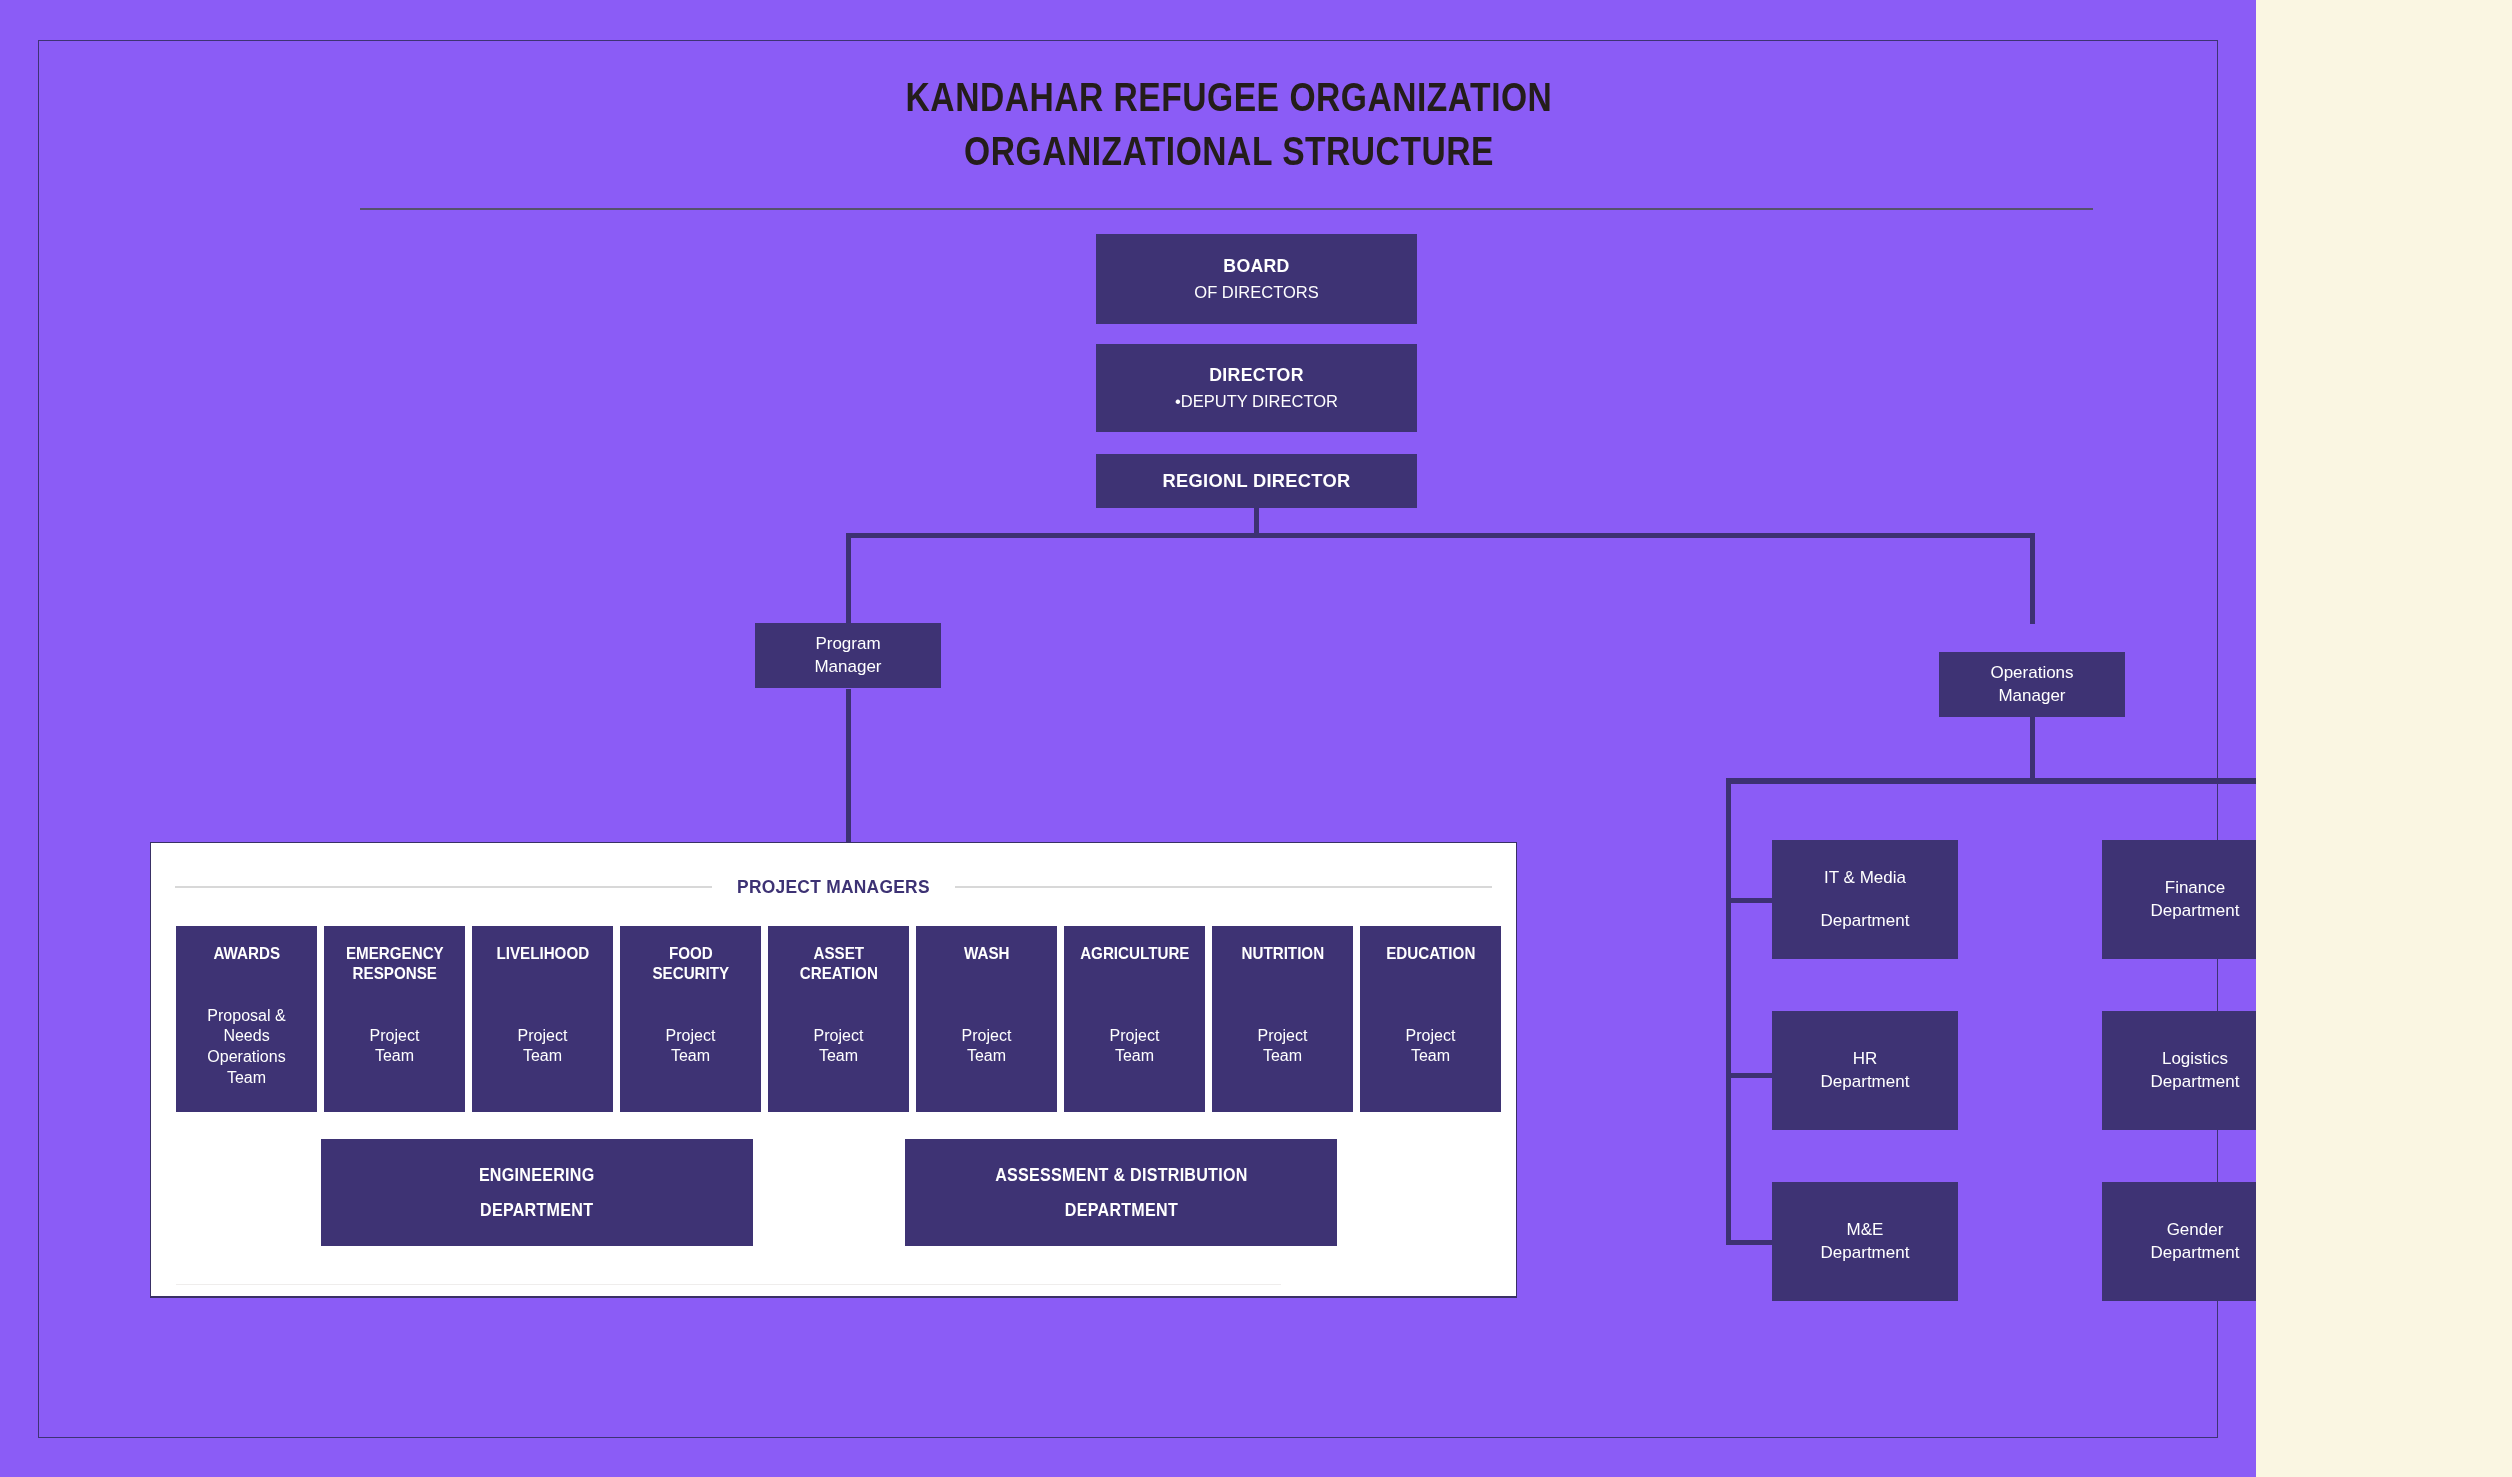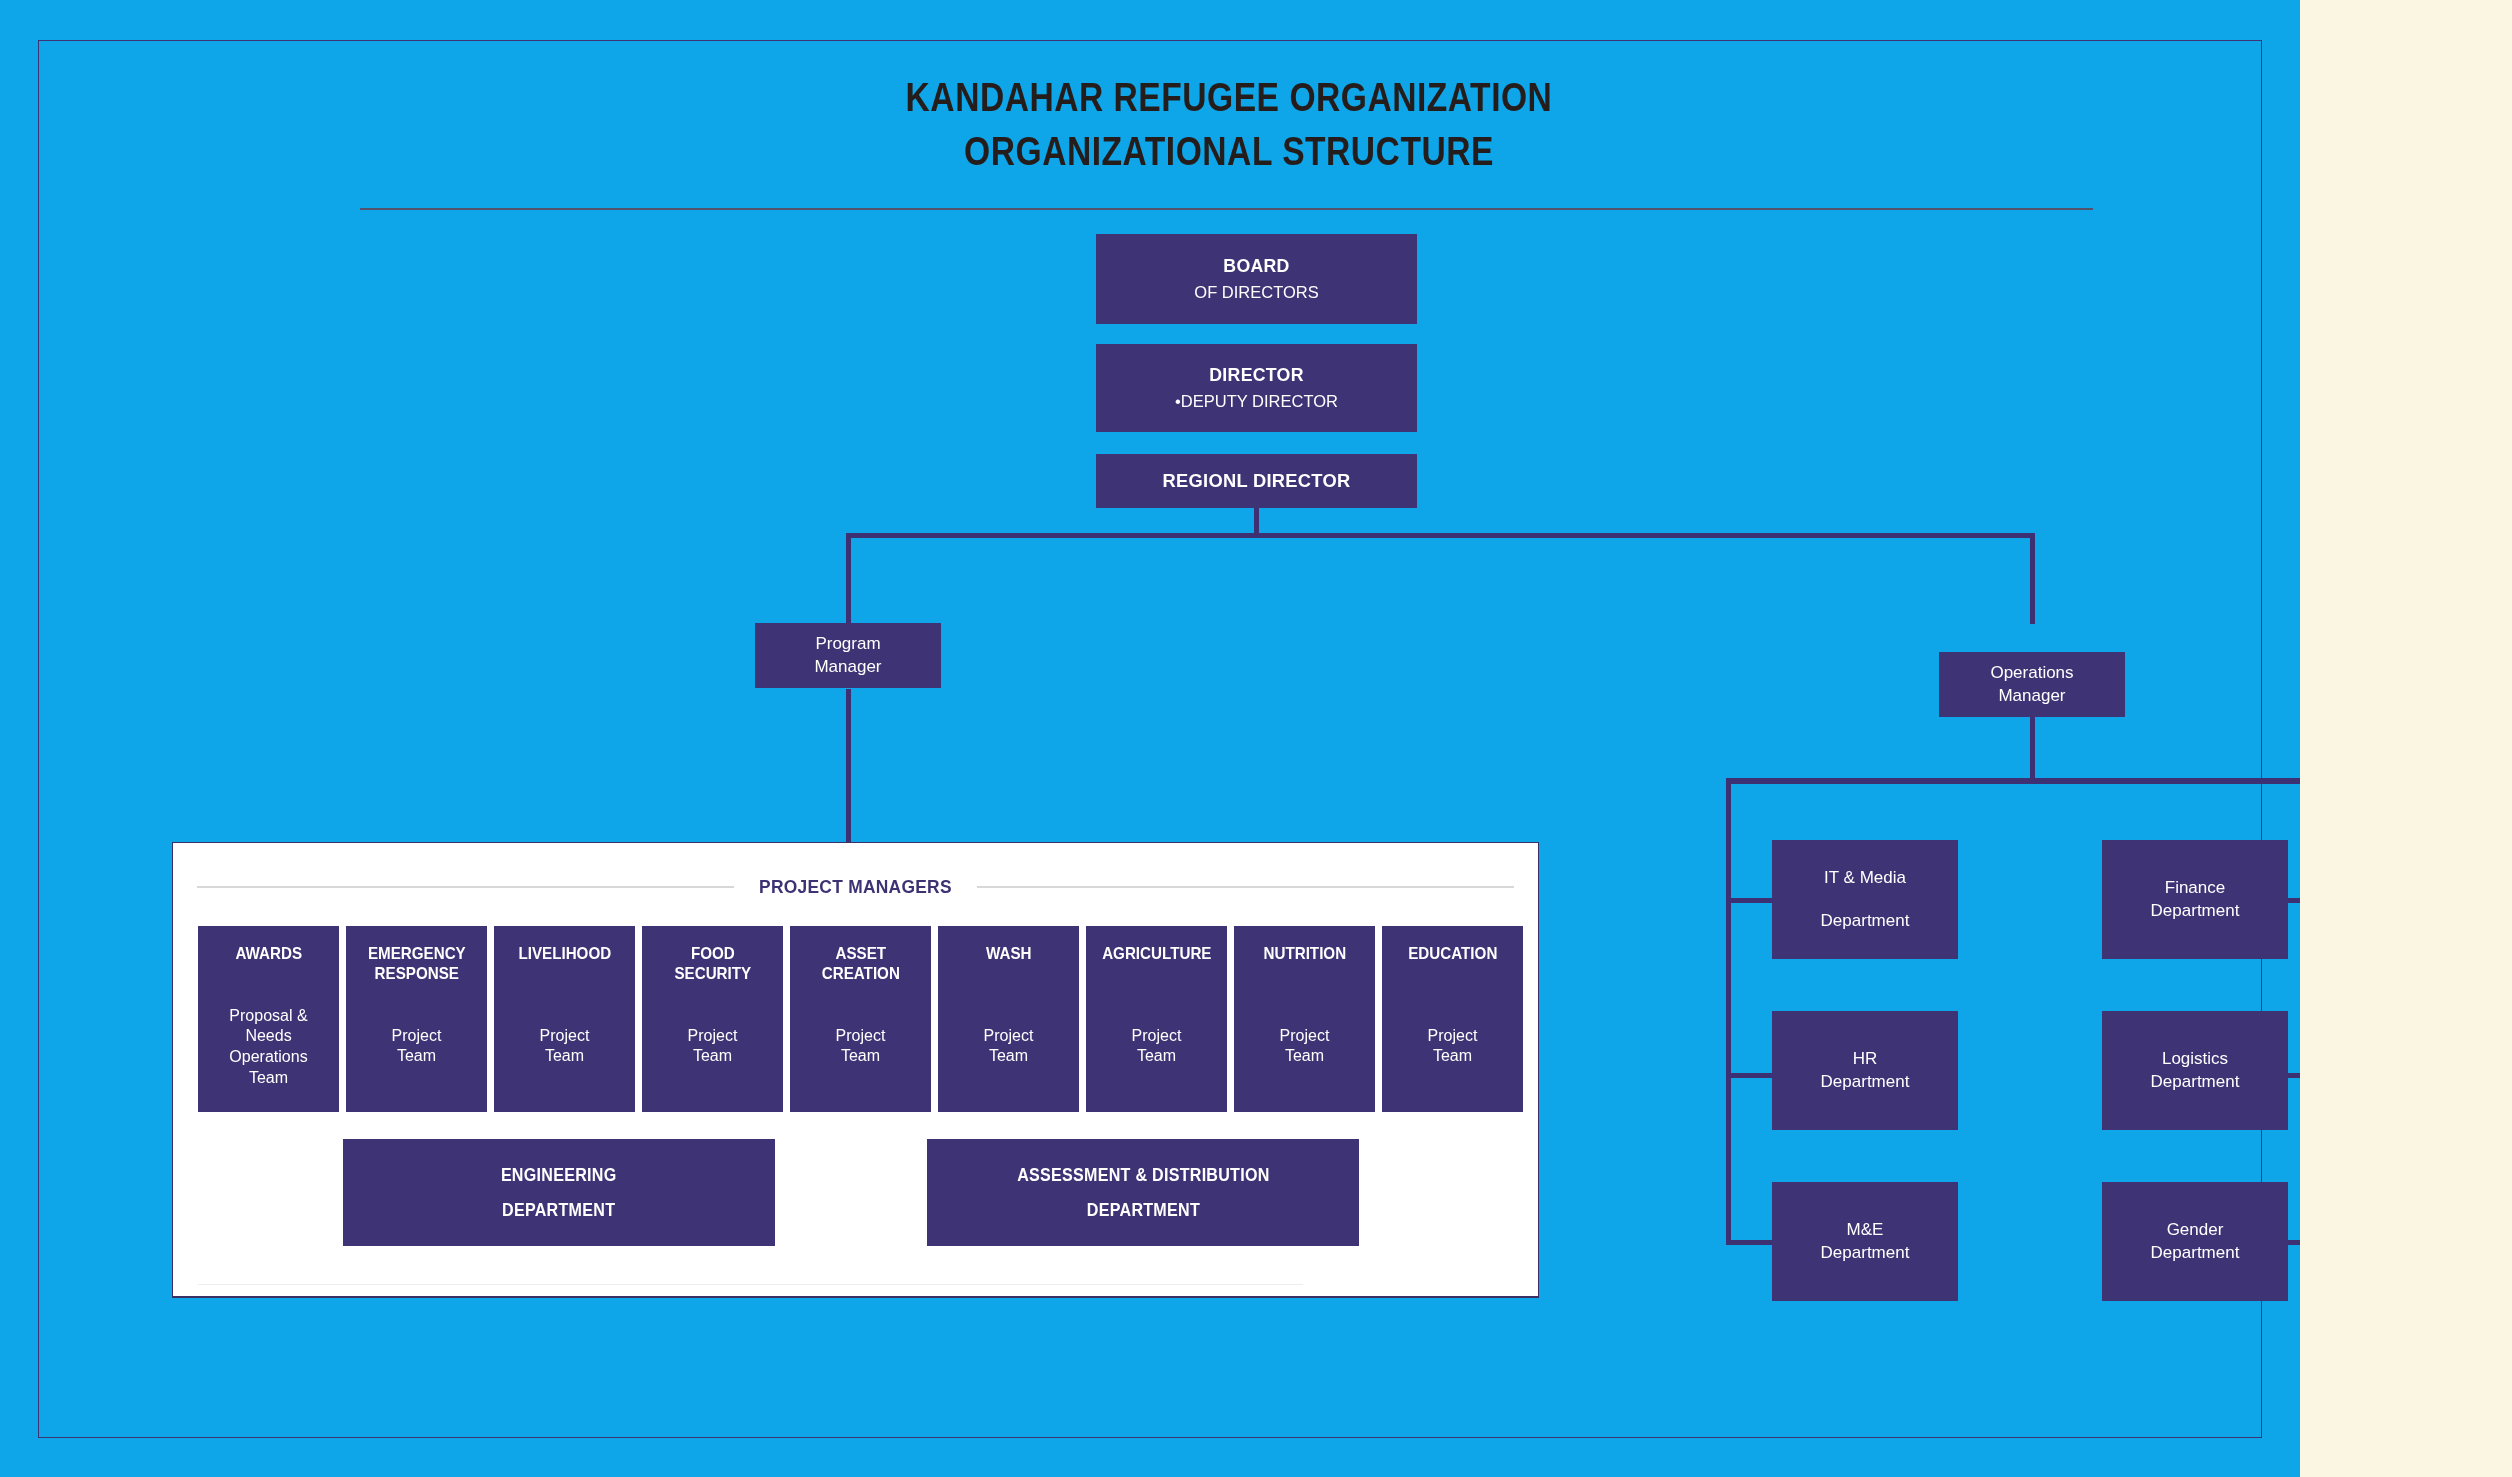--- a/index.html
+++ b/index.html
@@ -1,38 +1,38 @@
 <!DOCTYPE html>
 <html style="font-size:9.4px"><head>
 <meta charset="utf-8">
 <style>
   html,body{margin:0;padding:0;}
   body{background:#faf6e2;font-family:"Liberation Sans",sans-serif;}
-  .canvas{position:relative;width:2256px;height:1478px;background:#0ea5e9;overflow:hidden;padding-left:44px;}
+  .canvas{position:relative;width:2256px;height:1478px;background:#8b5cf6;overflow:hidden;}
   .frame{position:absolute;left:38px;top:40px;right:38px;bottom:40px;border:1.8px solid #3e3374;pointer-events:none;}
 
   
   .title{position:absolute;top:70px;left:0;width:2458px;text-align:center;color:#241d1b;
          font-weight:bold;font-size:40px;line-height:54px;letter-spacing:0.6px;
          transform:scaleX(0.84);transform-origin:50% 0;}
   .divider{position:absolute;left:360px;top:208px;width:1733px;height:1.8px;background:#55526b;}
 
   
   .node{position:absolute;background:#3e3374;color:#ffffff;display:flex;flex-direction:column;
         align-items:center;justify-content:center;text-align:center;}
   .t-bold{font-weight:bold;font-size:17.7px;letter-spacing:0.3px;}
   .t-reg{font-size:16.5px;margin-top:5.3px;}
   .t-single{font-weight:600;font-size:18.3px;letter-spacing:0.3px;}
   .mgr{font-size:17px;line-height:22.4px;}
 
   
   .conn{position:absolute;background:#3d3173;}
 
   
-  .panel{position:absolute;left:172px;top:842px;width:1367px;height:456px;background:#ffffff;
+  .panel{position:absolute;left:150px;top:842px;width:1367px;height:456px;background:#ffffff;
          border:1.2px solid #393065;border-bottom-width:2.9px;box-sizing:border-box;}
   .pm-heading-row{position:absolute;left:23.6px;right:23.6px;top:33px;display:flex;align-items:center;}
   .pm-line{flex:1;height:1.2px;background:#d8d8d8;}
   .pm-heading{padding:0 20px;font-size:18.3px;font-weight:600;color:#3d3274;letter-spacing:0.3px;
               transform:scaleX(0.95);}
   .panel-foot-line{position:absolute;left:25px;top:441px;width:1105px;height:1.2px;background:#efedec;}
 
   
   .teams{position:absolute;left:25px;top:83px;display:flex;gap:7px;}
   .team-box{width:141px;height:186px;background:#3e3374;color:#ffffff;position:relative;text-align:center;flex:none;}

